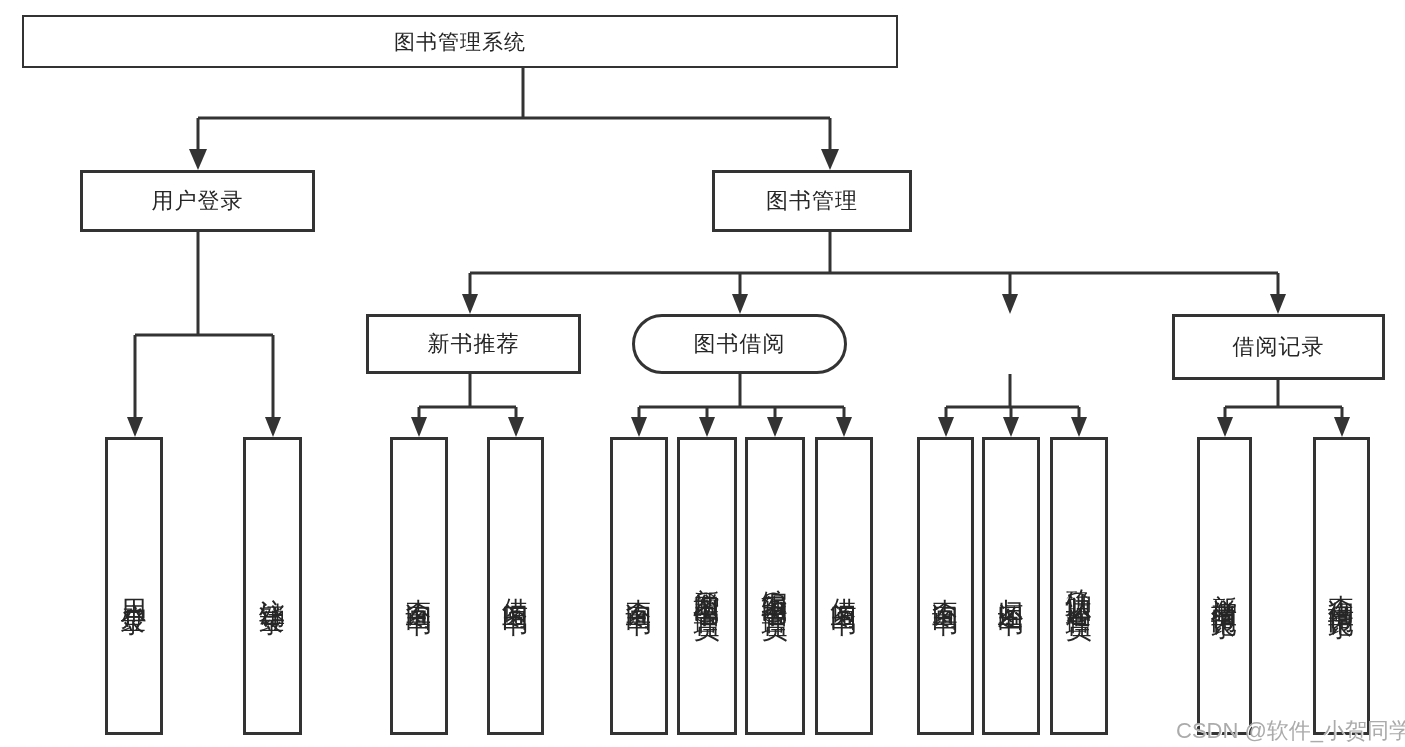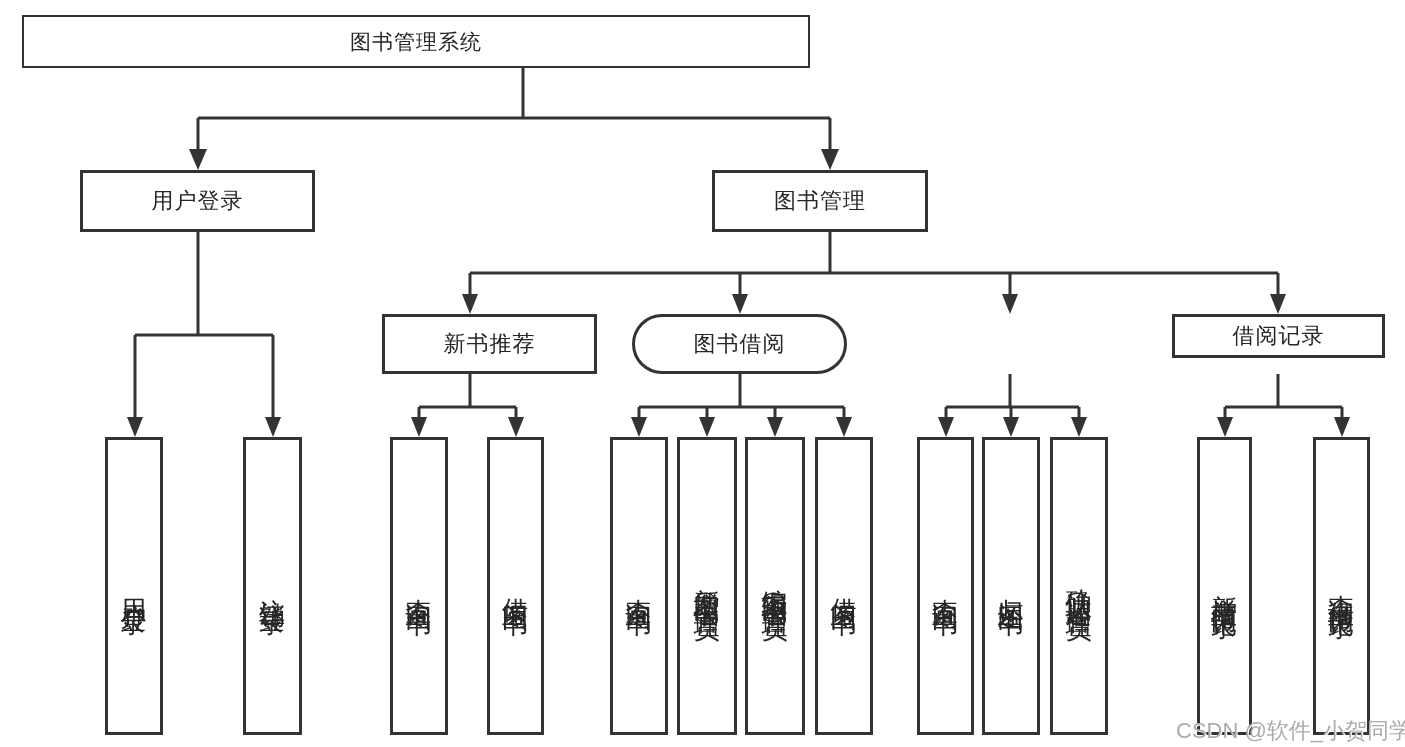--- a/index.html
+++ b/index.html
@@ -139,28 +139,28 @@
       <path d="M767 417 H783 L775 437 Z"></path>
       <path d="M836 417 H852 L844 437 Z"></path>
       <path d="M938 417 H954 L946 437 Z"></path>
       <path d="M1003 417 H1019 L1011 437 Z"></path>
       <path d="M1071 417 H1087 L1079 437 Z"></path>
       <path d="M1217 417 H1233 L1225 437 Z"></path>
       <path d="M1334 417 H1350 L1342 437 Z"></path>
     </g>
   </svg>
 
-  <div class="node root" style="left:22px; top:15px; width:788px; height:53px;">图书管理系统</div>
+  <div class="node root" style="left:22px; top:15px; width:876px; height:53px;">图书管理系统</div>
 
   <div class="node" style="left:80px; top:170px; width:235px; height:62px;">用户登录</div>
-  <div class="node" style="left:712px; top:170px; width:216px; height:62px;">图书管理</div>
-
-  <div class="node" style="left:382px; top:314px; width:215px; height:60px;">新书推荐</div>
+  <div class="node" style="left:712px; top:170px; width:200px; height:62px;">图书管理</div>
+
+  <div class="node" style="left:366px; top:314px; width:215px; height:60px;">新书推荐</div>
   <div class="node" style="left:632px; top:314px; width:215px; height:60px;border-radius:30px;">图书借阅</div>
-  <div class="node" style="left:1172px; top:314px; width:213px; height:44px;">借阅记录</div>
+  <div class="node" style="left:1172px; top:314px; width:213px; height:66px;">借阅记录</div>
 
   <div class="leaf" style="left:105px; width:58px;">
     <span class="vtext">用户登录</span>
   </div>
   <div class="leaf" style="left:243px; width:59px;">
     <span class="vtext">注销登录</span>
   </div>
 
   <div class="leaf" style="left:390px; width:58px;">
     <span class="vtext">查询图书</span>

